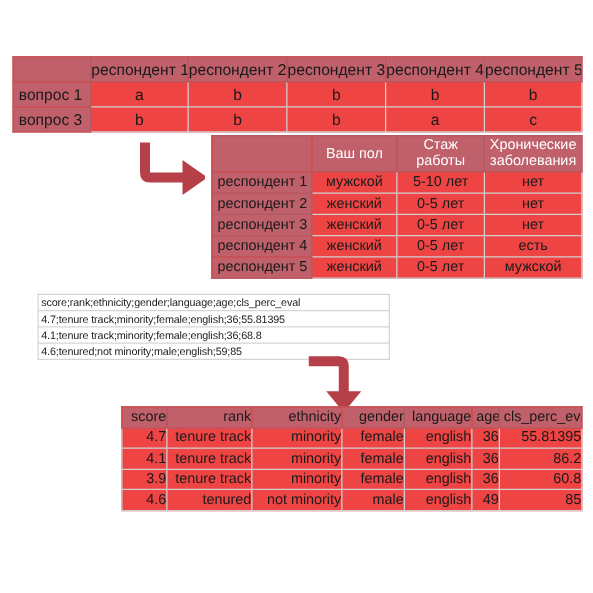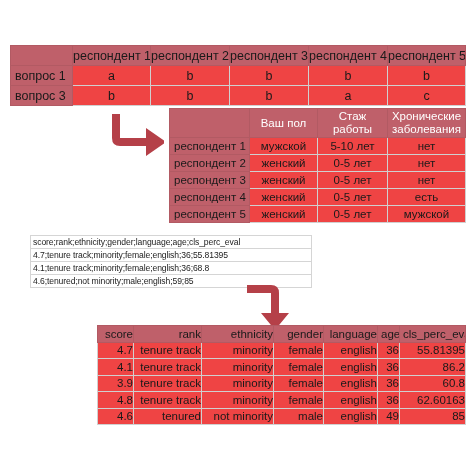--- a/index.html
+++ b/index.html
@@ -308,29 +308,20 @@
       <tr>
         <td>3.9</td>
         <td>tenure track</td>
         <td>minority</td>
         <td>female</td>
         <td>english</td>
         <td>36</td>
         <td>60.8</td>
       </tr>
       <tr>
-        <td>4.8</td>
-        <td>tenure track</td>
-        <td>minority</td>
-        <td>female</td>
-        <td>english</td>
-        <td>36</td>
-        <td>62.60163</td>
-      </tr>
-      <tr>
         <td>4.6</td>
         <td>tenured</td>
         <td>not minority</td>
         <td>male</td>
         <td>english</td>
         <td>49</td>
         <td>85</td>
       </tr>
     </tbody>
   </table>

